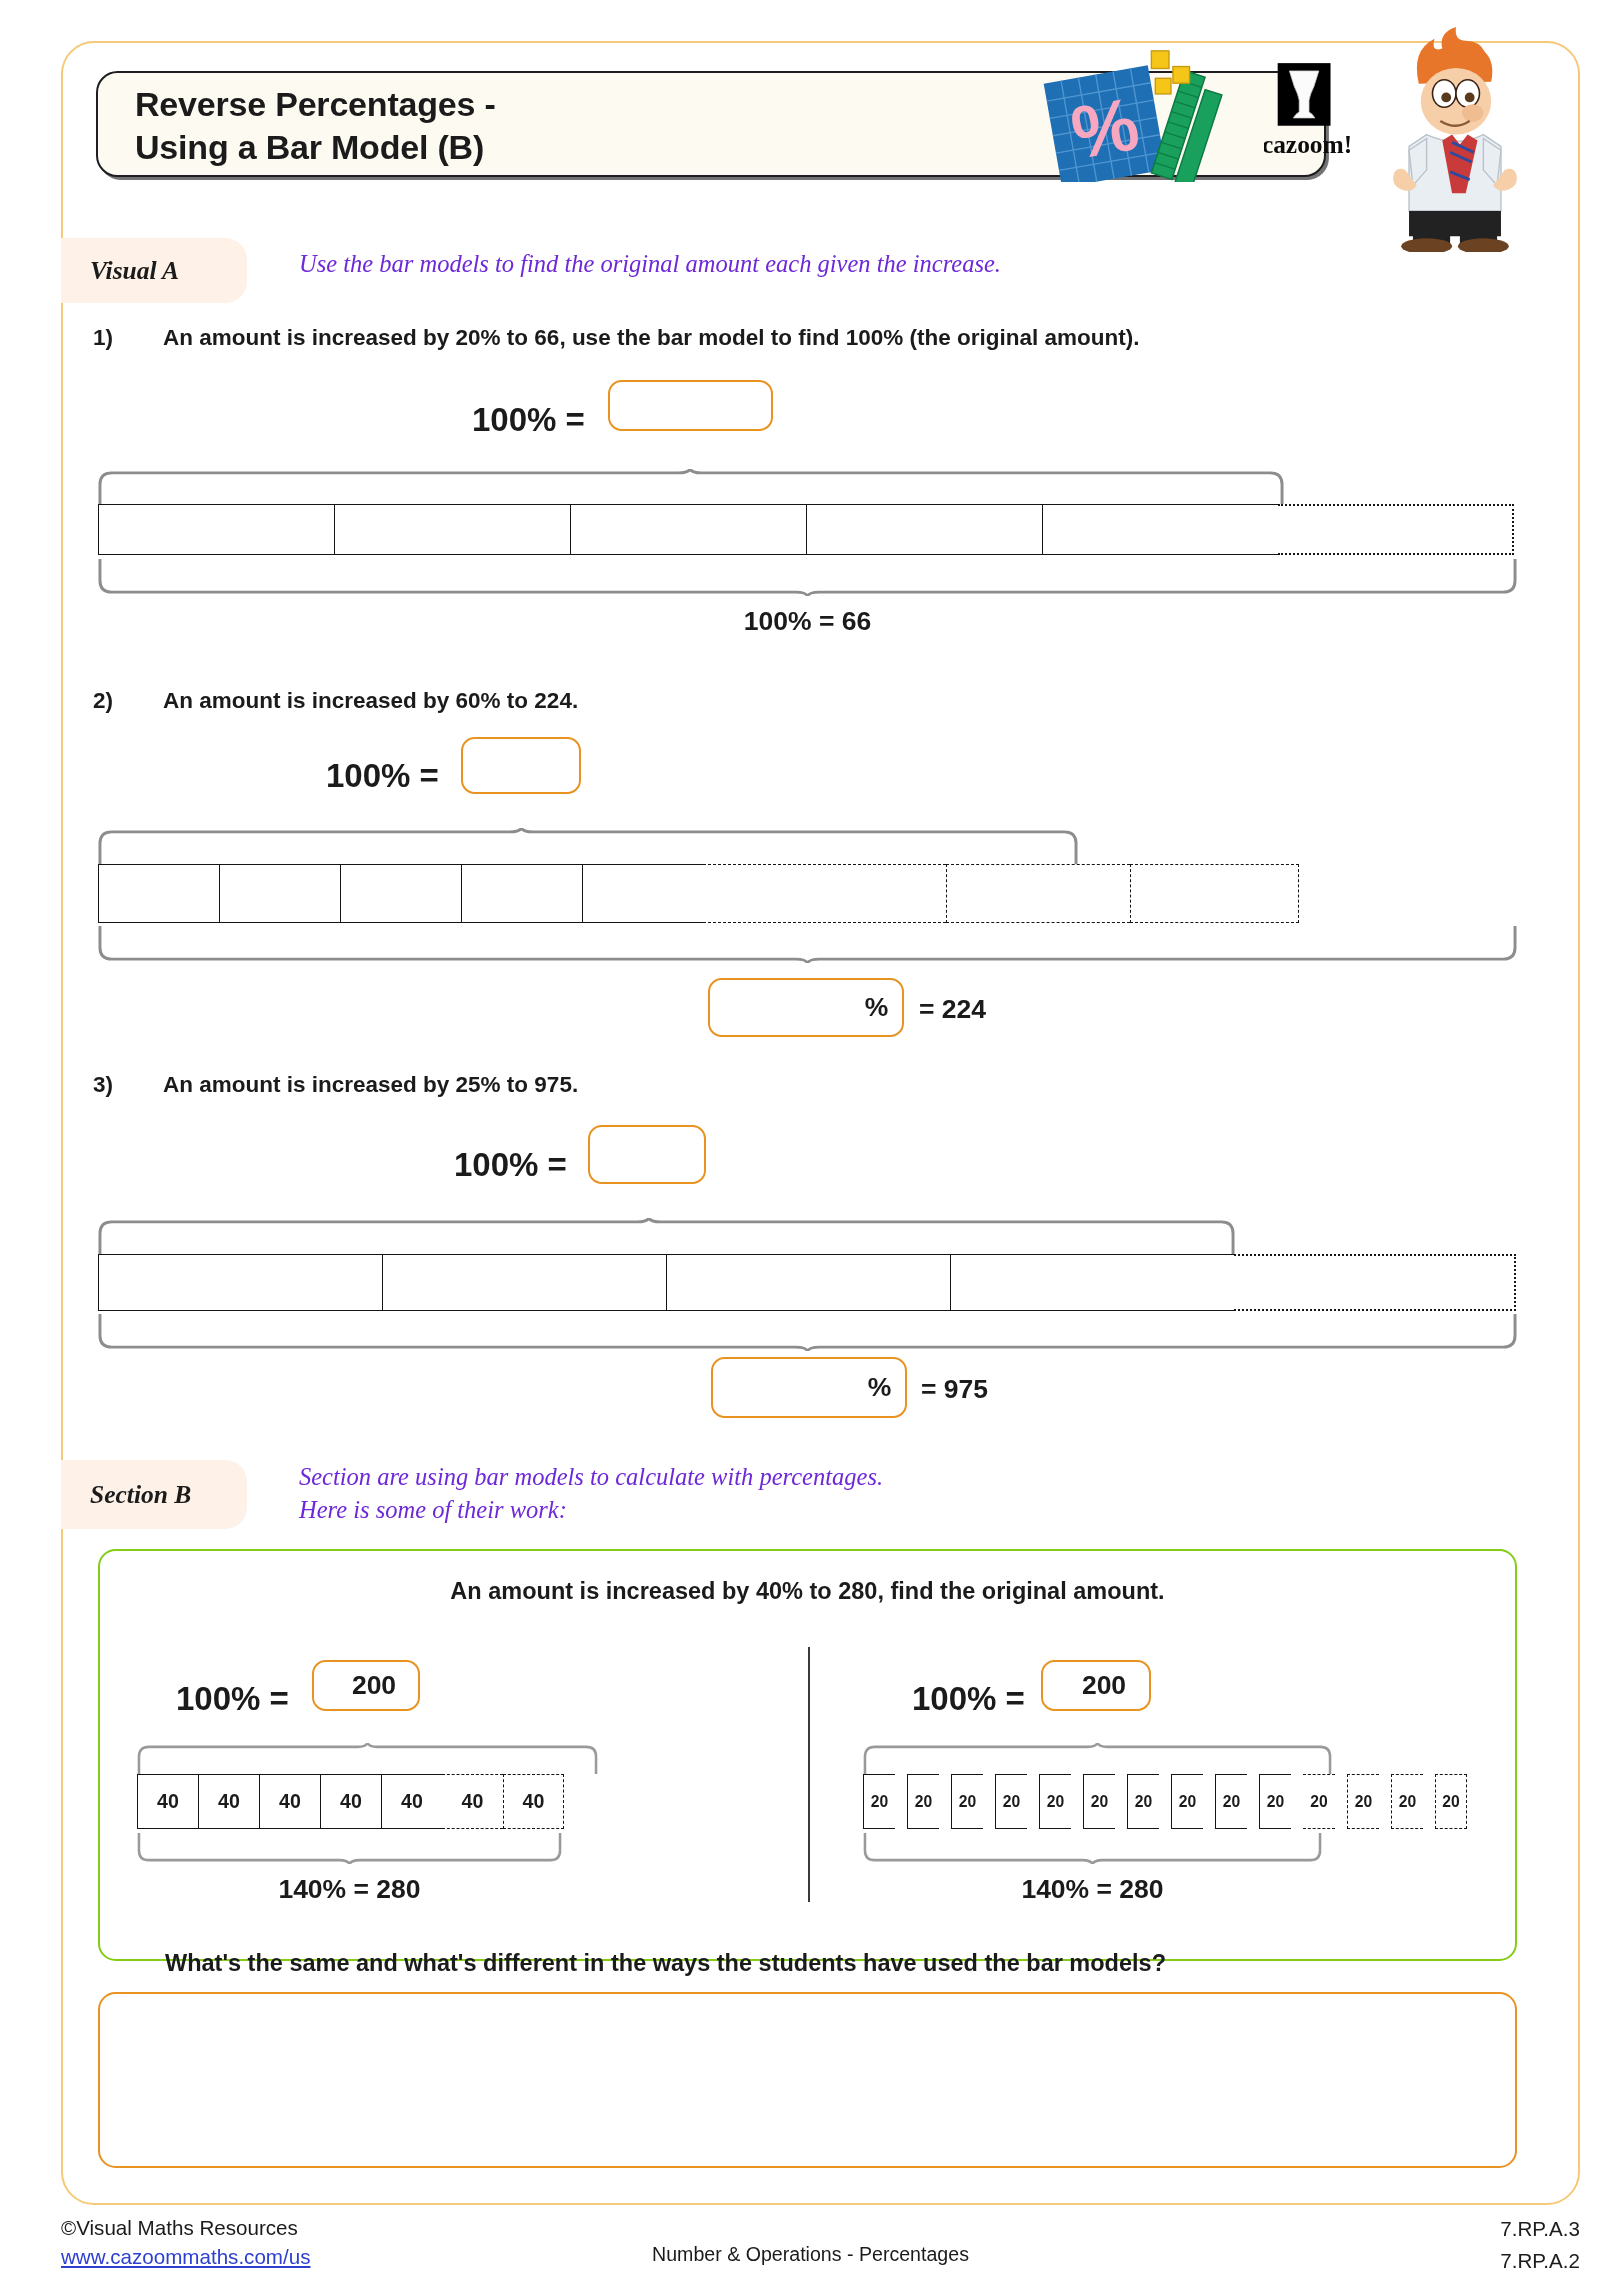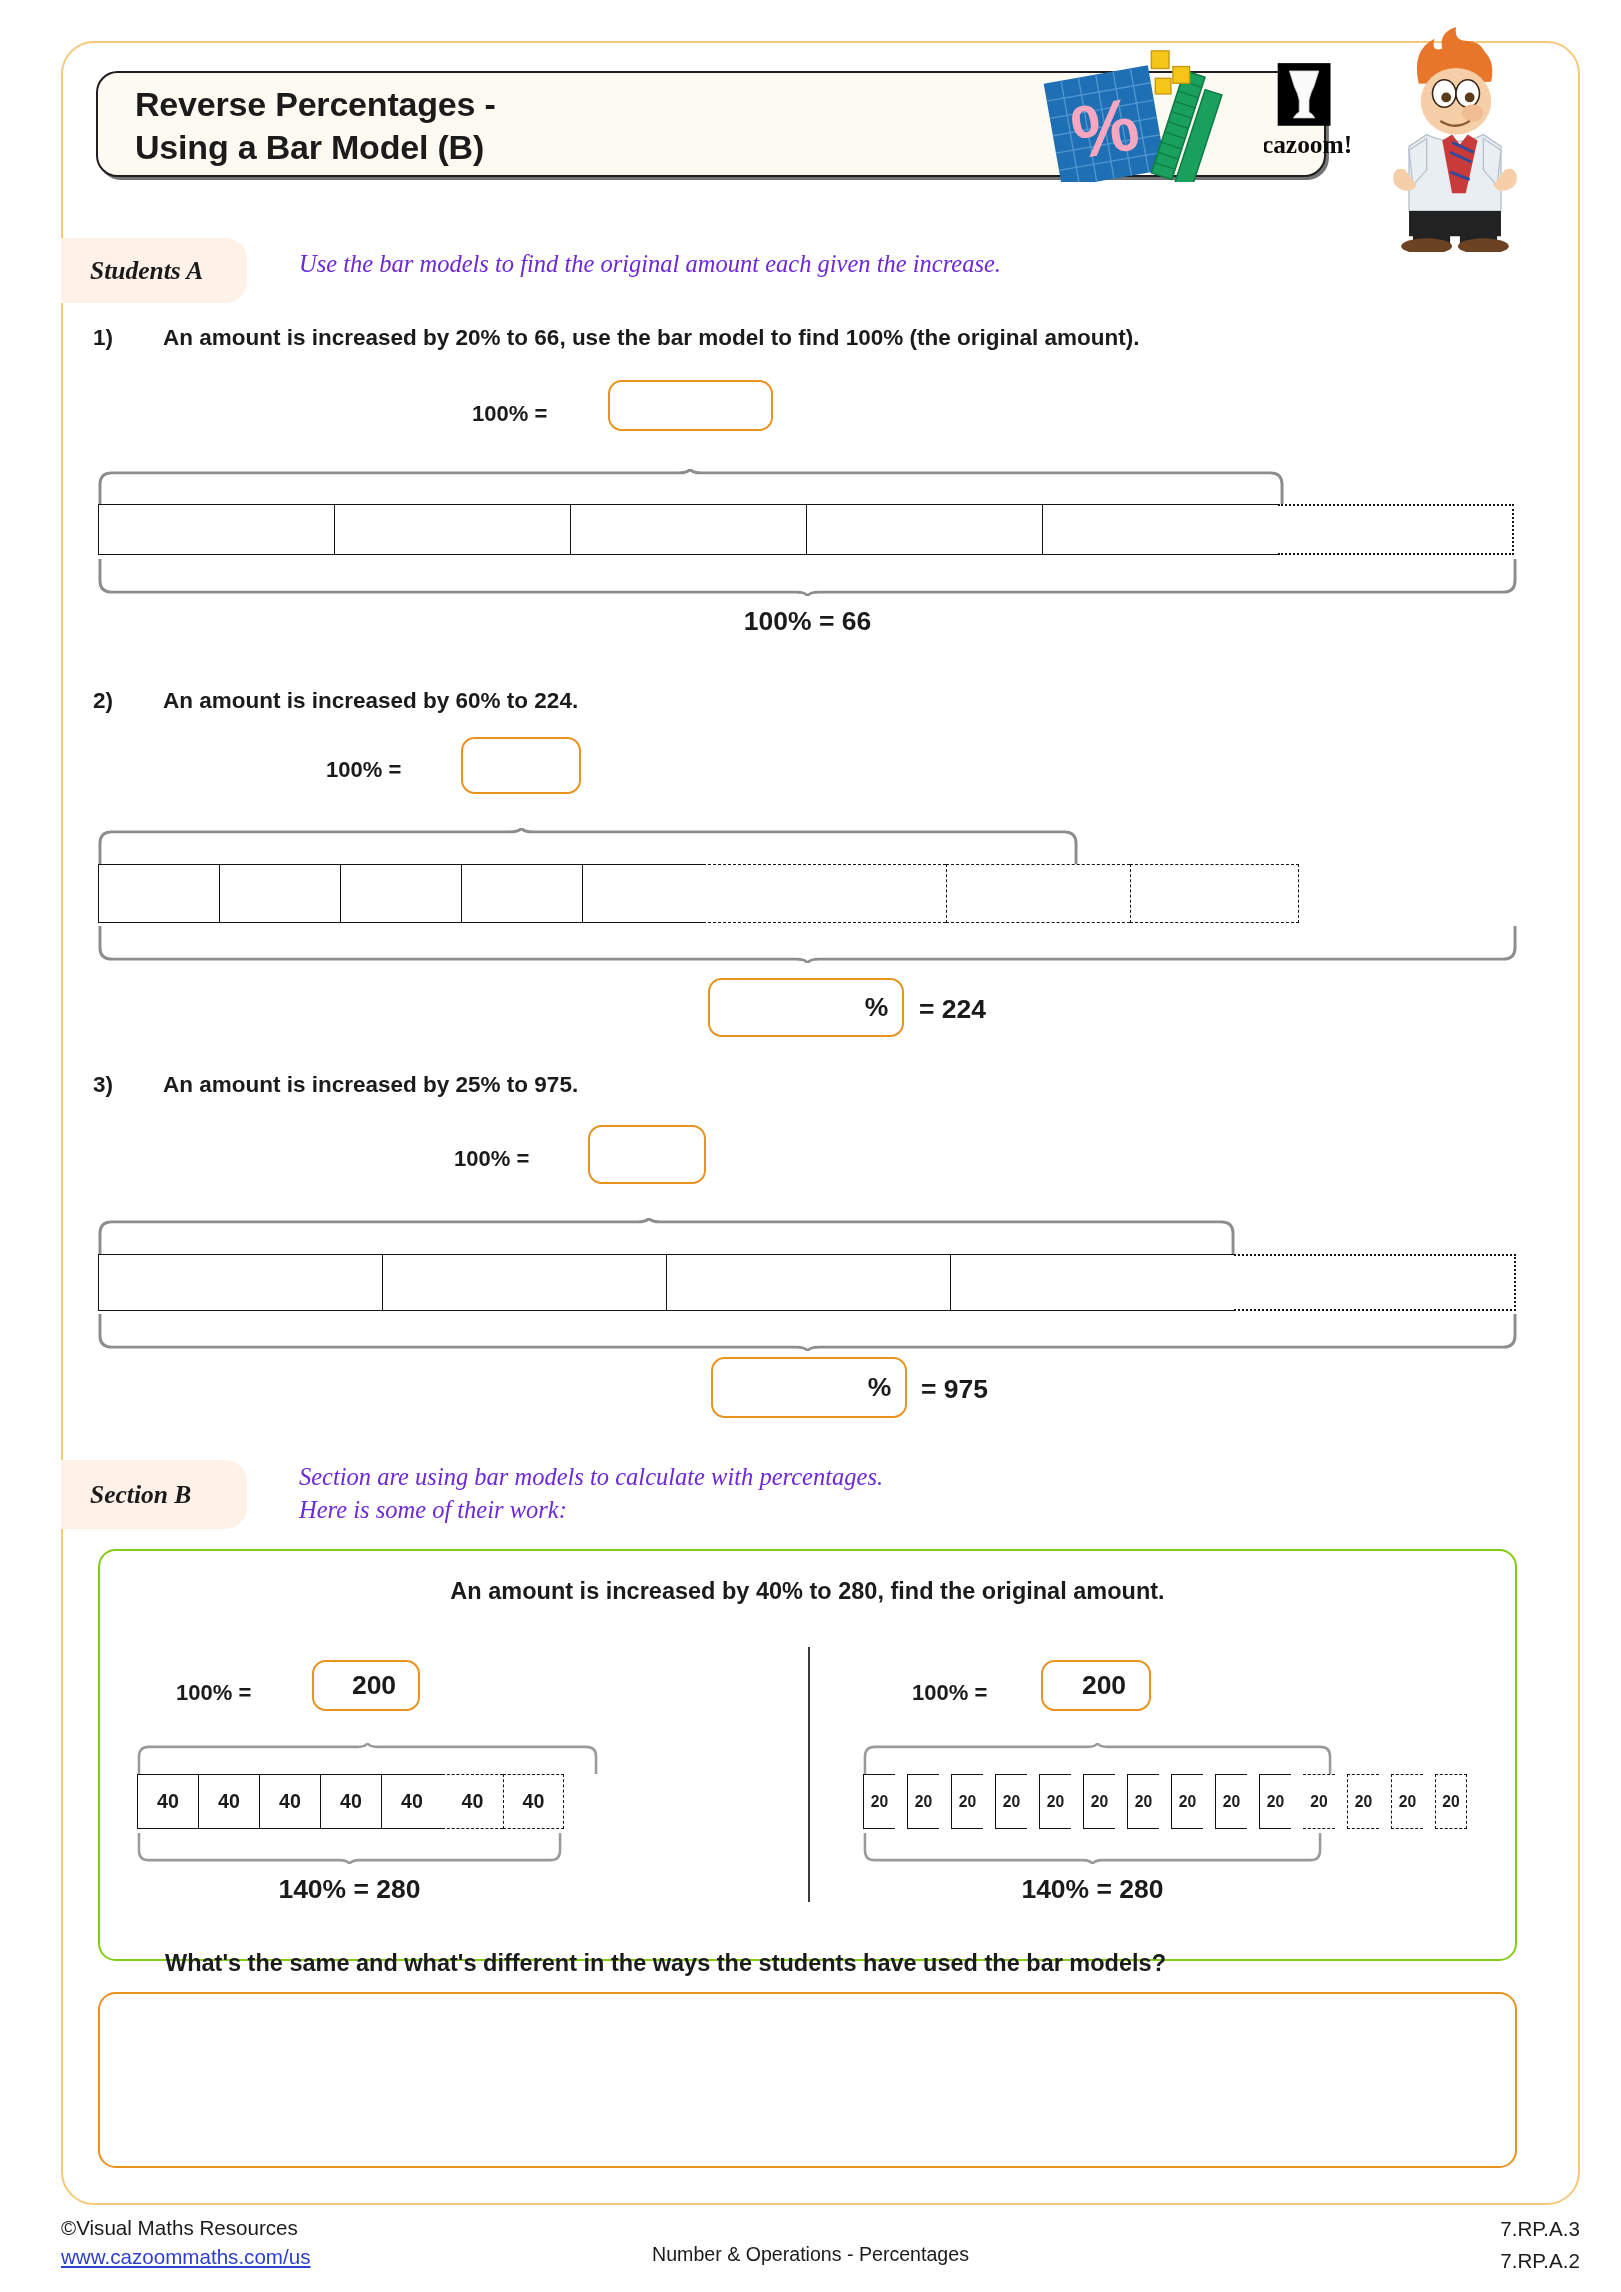--- a/index.html
+++ b/index.html
@@ -78,21 +78,21 @@
     position: absolute;
     font-size: 22.5px; font-weight: bold; color: #1b1b1b;
   }
   .q-text {
     position: absolute;
     font-size: 22.5px; font-weight: bold; color: #1b1b1b;
   }
 
   .lbl-100 {
     position: absolute;
-    font-size: 22px; font-weight: bold; color: #1b1b1b; text-align: center;
+    font-size: 33px; font-weight: bold; color: #1b1b1b; text-align: center;
   }
   .ansbox {
     position: absolute;
     border: 2px solid #e8921f;
     border-radius: 13.7px;
     background: #fff;
     display: flex;
     align-items: center;
   }
   .ansbox.center { justify-content: center; padding-left: 16px; }
@@ -263,21 +263,21 @@
     <path d="M142 126 l-18 -12 v32 l14 16z" fill="#e9eef3" stroke="#b8c2cb" stroke-width="1.4"></path>
     <path d="M44 146 q-10 -4 -12 6 q-2 10 8 14 q10 4 16 -4z" fill="#f6cfa8"></path>
     <path d="M146 146 q10 -4 12 6 q2 10 -8 14 q-10 4 -16 -4z" fill="#f6cfa8"></path>
     <path d="M48 188 h94 v26 h-94z" fill="#222"></path>
     <path d="M52 212 h38 v10 h-38z" fill="#222"></path>
     <path d="M100 212 h38 v10 h-38z" fill="#222"></path>
     <ellipse cx="66" cy="224" rx="26" ry="8" fill="#6b4222"></ellipse>
     <ellipse cx="124" cy="224" rx="26" ry="8" fill="#6b4222"></ellipse>
   </svg>
 
-  <div class="sec-label" style="left:61px; top:238px; width:186px; height:65px;">Students A</div>
+  <div class="sec-label" style="left:61px; top:238px; width:186px; height:65px;">Visual A</div>
   <div class="sec-desc" style="left:299px; top:247px; width:1157px;">Use the bar models to find the original amount each given the increase.</div>
 
   <div class="q-num" style="left:93px; top:325px;">1)</div>
   <div class="q-text" style="left:163px; top:325px; width:1353px;">An amount is increased by 20% to 66, use the bar model to find 100% (the original amount).</div>
 
   <div class="lbl-100" style="left:472px; top:401px;">100% =</div>
   <div class="ansbox center" style="left:608px; top:380px; width:165px; height:51px;">
     <span class="ansbox-val"></span>
   </div>
 

